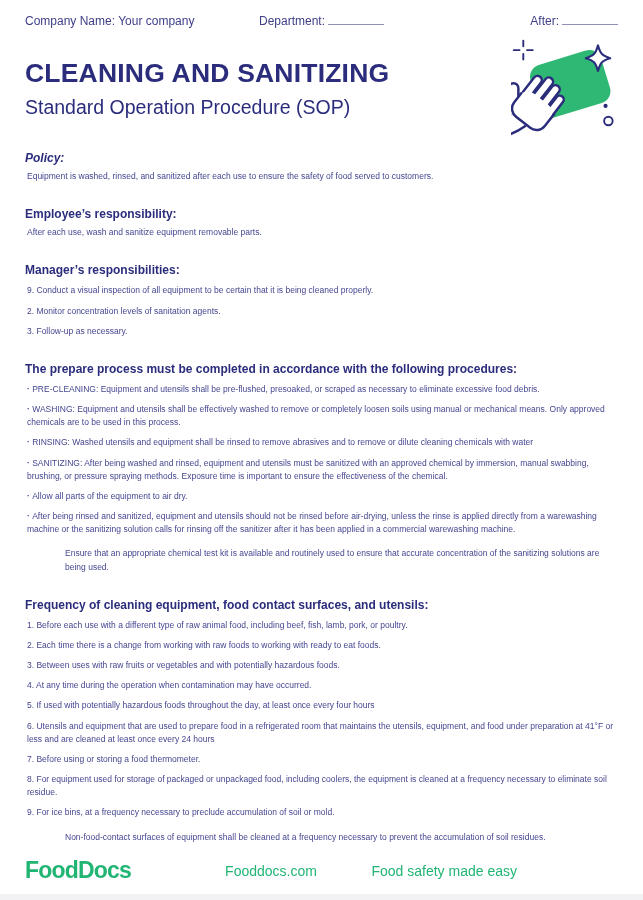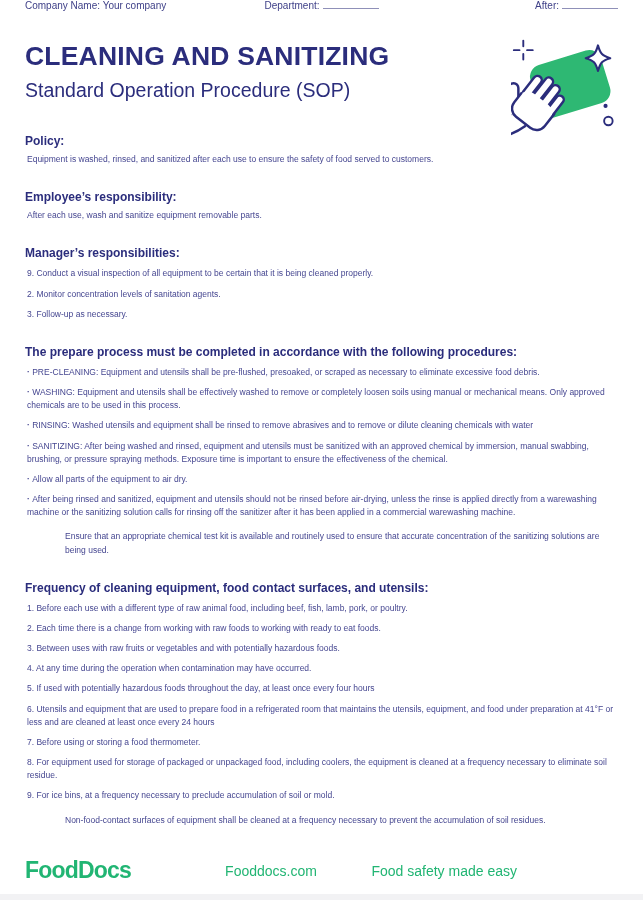--- a/index.html
+++ b/index.html
@@ -9,21 +9,22 @@
     font-family: "Liberation Sans", sans-serif;
     color: #454690;
     position: relative;
     overflow: hidden;
   }
   .page { padding: 0 25px; }
 
   
   .topbar {
     display: flex; justify-content: space-between; align-items: flex-end;
-    font-size: 10px; color: #3f4088;
+    padding-top: 14px;
+    font-size: 12px; color: #3f4088;
   }
   .topbar .cell { flex: 1; white-space: nowrap; }
   .topbar .cell.center { text-align: center; }
   .topbar .cell.right { text-align: right; }
   .blank-line {
     display: inline-block; width: 56px; height: 8px;
     border-bottom: 1px solid #8f90b8; margin-left: 3px;
   }
 
   
@@ -37,21 +38,21 @@
   }
 
   
   .hero-icon { position: absolute; top: 36px; right: 28px; width: 104px; height: 102px; }
 
   
   h2.sec {
     font-size: 12px; font-weight: 700; color: #2b2d7c;
     margin: 24px 0 5px 0;
   }
-  h2.sec.first { margin-top: 32px; }
+  h2.sec.first { margin-top: 32px; font-style: italic; }
   .body-text, .item {
     font-size: 8.5px; line-height: 1.55; color: #454690;
     margin: 0; padding-left: 2px;
   }
   .item { margin-top: 7px; }
   .bullet::before { content: "· "; font-weight: 700; }
   .note { margin-top: 11px; padding-left: 0; margin-left: 40px; }
 
   
   .footer {

